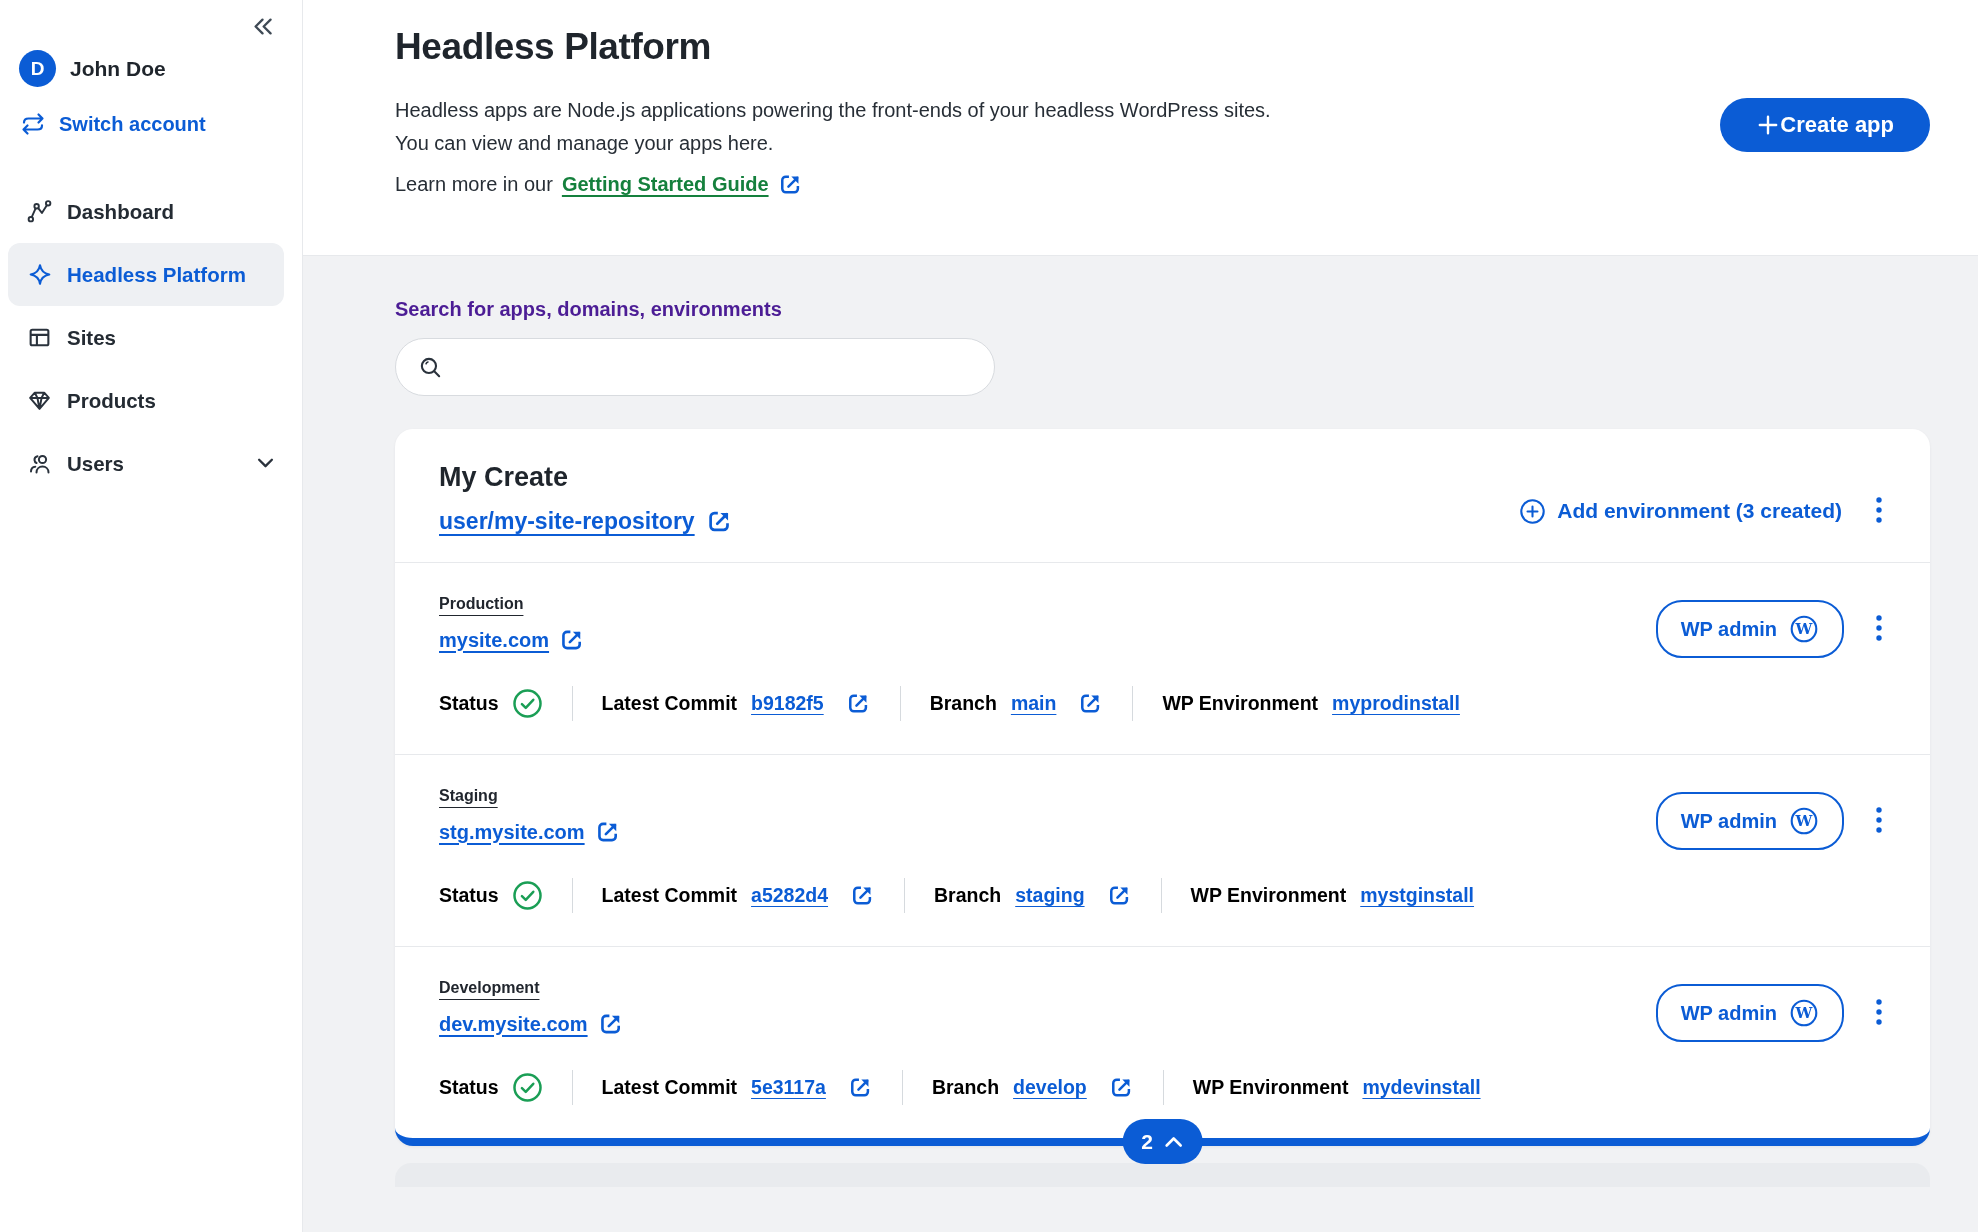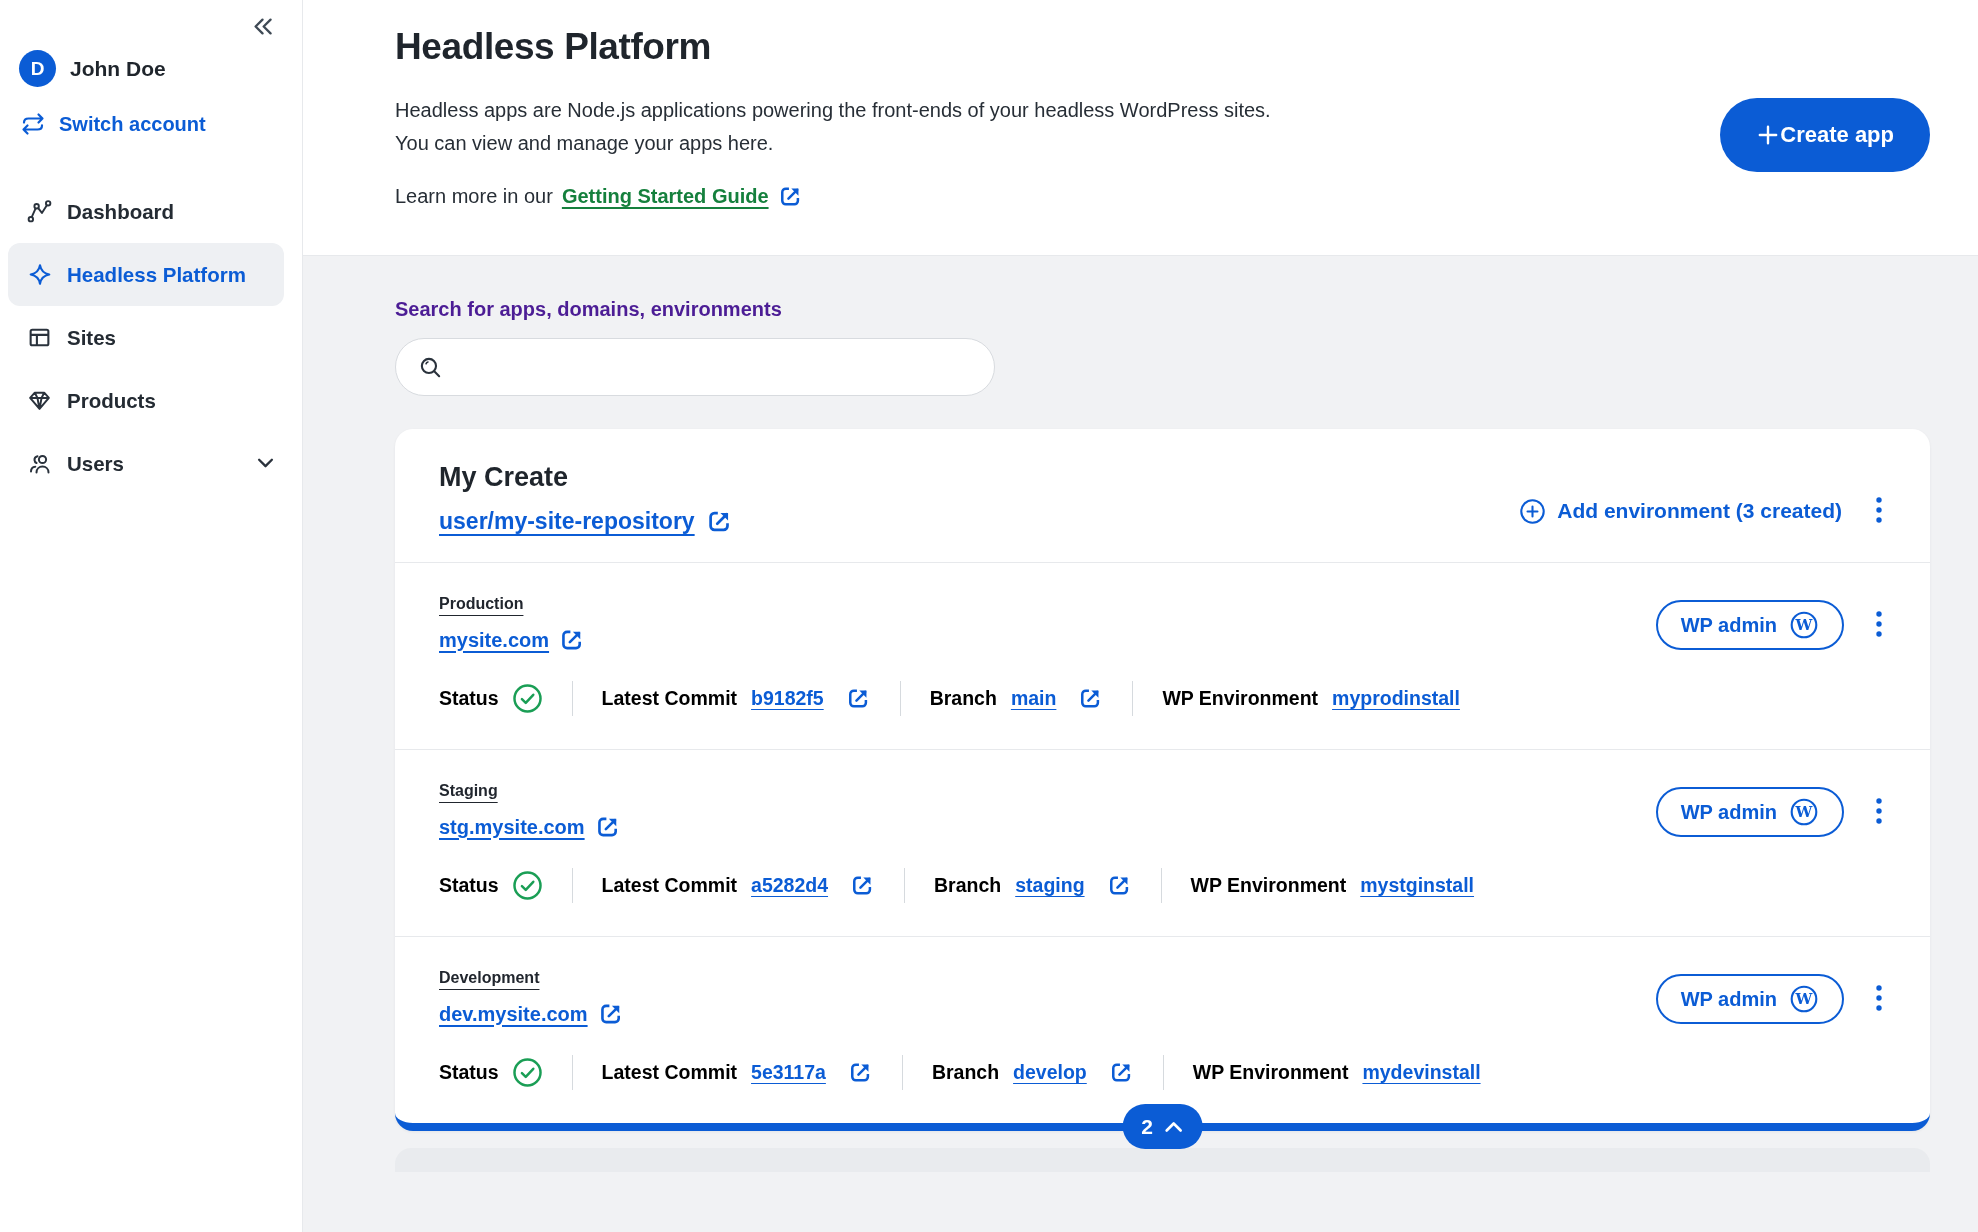--- a/index.html
+++ b/index.html
@@ -53,28 +53,28 @@
 
   
   .main { flex:1; min-width:0; height:100%; display:flex; flex-direction:column; background:#f1f2f4; }
   .page-header {
     background:#fff; border-bottom:1px solid #e7e9ec;
     height:256px; padding:26px 48px 0 92px;
     display:flex; justify-content:space-between;
   }
   .page-title { margin:0; font-size:37px; font-weight:700; letter-spacing:-0.4px; color:#1f252c; }
   .page-desc { margin-top:26px; font-size:20px; line-height:33px; color:#272e36; }
-  .learn-more { margin-top:24px; font-size:20px; color:#272e36; display:flex; align-items:center; }
+  .learn-more { margin-top:12px; font-size:20px; color:#272e36; display:flex; align-items:center; }
   .gsg-link {
     margin-left:9px; color:#15803d; font-weight:700;
     text-decoration:underline; text-underline-offset:4px;
     display:inline-flex; align-items:center; gap:9px; cursor:pointer;
   }
   .create-btn {
-    margin-top:72px; height:74px; padding:0 36px;
+    margin-top:72px; height:54px; padding:0 36px;
     background:#0b5cd5; border:none; border-radius:37px;
     color:#fff; font-size:22px; font-weight:700; font-family:inherit;
     display:flex; align-items:center; cursor:pointer; flex-shrink:0;
   }
 
   .content { padding:42px 48px 0 92px; }
   .search-label { font-size:20px; font-weight:700; color:#4c1d95; }
   .search-box {
     margin-top:17px; width:600px; height:58px;
     background:#fff; border:1px solid #d8dbdf; border-radius:29px;
@@ -107,21 +107,21 @@
     text-decoration:underline; text-underline-offset:6px; cursor:pointer;
     display:inline-block;
   }
   .env-domain {
     margin-top:14px; color:#0b5cd5; font-size:20px; font-weight:700;
     text-decoration:underline; text-underline-offset:4px;
     display:inline-flex; align-items:center; gap:10px; cursor:pointer;
   }
   .env-actions { display:flex; align-items:center; gap:28px; margin-top:5px; align-self:flex-start; }
   .wp-admin-btn {
-    height:50px; padding:0 23px;
+    height:58px; padding:0 23px;
     background:#fff; border:2px solid #0b5cd5; border-radius:26px;
     color:#0b5cd5; font-size:20px; font-weight:700; font-family:inherit;
     display:flex; align-items:center; gap:12px; cursor:pointer;
   }
   .status-row { margin-top:28px; display:flex; align-items:center; font-size:19.5px; }
   .meta-label { font-weight:700; color:#000000; }
   .status-row .check { margin-left:13px; display:flex; }
   .meta-link {
     margin-left:14px; color:#0b5cd5; font-weight:700;
     text-decoration:underline; text-underline-offset:4px;

